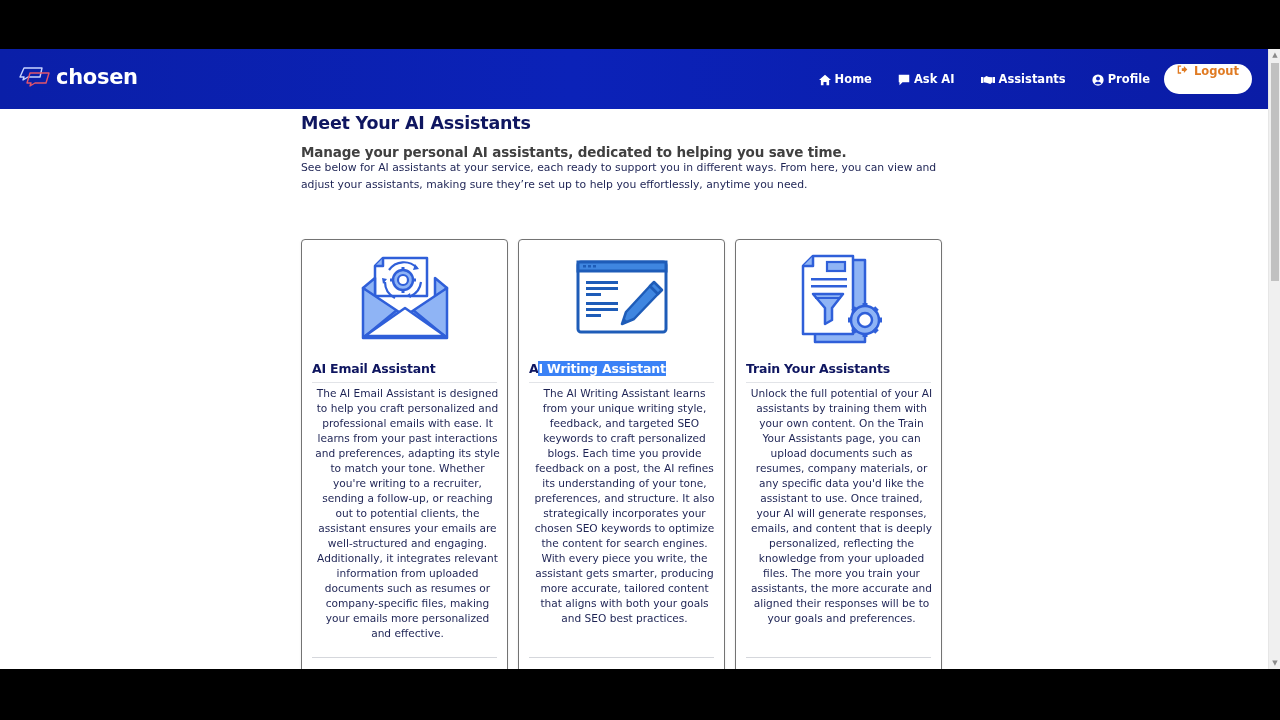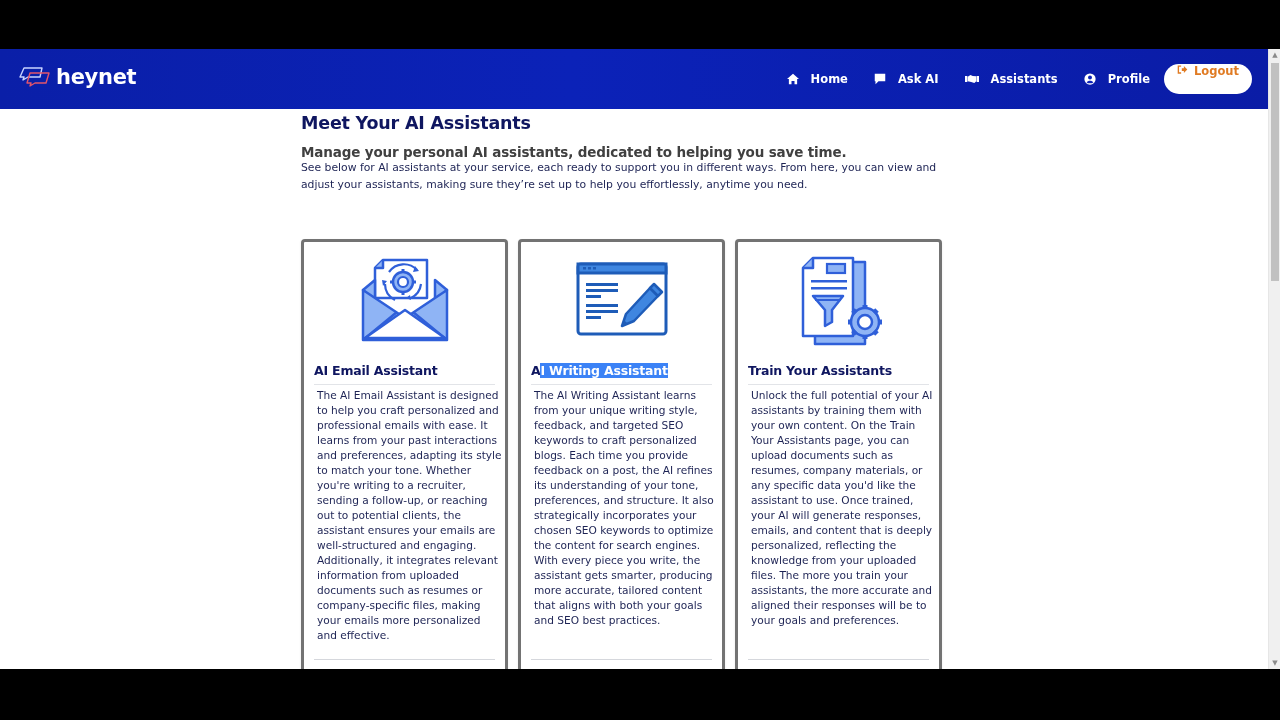--- a/index.html
+++ b/index.html
@@ -15,21 +15,21 @@
   .navbar {
     position: absolute; left: 0; top: 0; width: 1268px; height: 60px;
     background: linear-gradient(90deg, #0a1fa8 0%, #0b22b8 45%, #0a1ca6 100%);
   }
   .brand { position: absolute; left: 18px; top: 16px; display: flex; align-items: center; gap: 4px; }
   .brand-icon { width: 34px; height: 24px; }
   .brand-name { color: #fff; font-weight: bold; font-size: 21px; letter-spacing: -0.3px; }
 
   .nav { position: absolute; right: 16px; top: 15px; display: flex; align-items: center; }
   .nav-item {
-    display: flex; align-items: center; gap: 12px; color: #fff; font-weight: bold;
+    display: flex; align-items: flex-end; gap: 4px; color: #fff; font-weight: bold;
     font-size: 11.5px; margin-left: 26px; cursor: pointer;
   }
   .nav-item svg { width: 12px; height: 12px; fill: #fff; }
   .logout-btn {
     margin-left: 14px; background: #fff; color: #e07b23; border-radius: 16px;
     height: 30px; padding: 0 13px; display: flex; align-items: flex-start; gap: 6px;
     font-weight: bold; font-size: 11.5px; cursor: pointer;
   }
   .logout-btn svg { width: 11px; height: 11px; fill: #e07b23; }
 
@@ -41,22 +41,22 @@
   .scroll-thumb { position: absolute; left: 2px; top: 14px; width: 8px; height: 218px; background: #c1c1c1; }
 
   
   .content { position: absolute; left: 301px; top: 64px; width: 660px; }
   .page-title { color: #0f1660; font-weight: bold; font-size: 17.5px; letter-spacing: -0.2px; }
   .page-subtitle { color: #404040; font-weight: bold; font-size: 13.5px; margin-top: 11px; letter-spacing: -0.15px; }
   .page-intro { color: #1d2354; font-size: 10.8px; line-height: 16.5px; width: 660px; }
 
   .cards { position: absolute; left: 301px; top: 190px; display: flex; gap: 10px; }
   .card {
-    width: 207px; height: 440px; background: #fff; border: 3px solid #737373; border-radius: 4px;
-    box-shadow: 0 1px 3px rgba(0,0,0,0.08); position: relative;
+    width: 207px; height: 440px; background: #fff; border: 1px solid #737373; border-radius: 4px;
+    box-shadow: 0 1px 3px rgba(0,0,0,0.08); position: relative; text-align: center;
   }
   .card-icon { position: absolute; left: 50%; transform: translateX(-50%); top: 8px; width: 100px; height: 100px; }
   .card-title {
     position: absolute; left: 10px; top: 121px; color: #0f1660; font-weight: bold; font-size: 12.5px; letter-spacing: -0.2px;
   }
   .card-title .sel { background: #3b82f6; color: #fff; }
   .card-divider { position: absolute; left: 10px; right: 10px; height: 1px; background: #e2e4e8; }
   .card-divider.top { top: 142px; }
   .card-divider.bottom { top: 417px; background: #d5d7dc; }
   .card-body {
@@ -68,21 +68,21 @@
 <body>
 
 <div class="viewport">
 
   <header class="navbar">
     <div class="brand">
       <svg class="brand-icon" viewBox="0 0 34 24">
         <path d="M6 3 H24 L22 12 H10 L5 15 L6 12 H2 Z" fill="none" stroke="#c9d3ff" stroke-width="1.4" stroke-linejoin="round"></path>
         <path d="M12 8 H31 L28 18 H17 L12 21 L13 18 H9 Z" fill="none" stroke="#e2556b" stroke-width="1.4" stroke-linejoin="round"></path>
       </svg>
-      <span class="brand-name">heynet</span>
+      <span class="brand-name">chosen</span>
     </div>
 
     <nav class="nav">
       <div class="nav-item">
         <svg viewBox="0 0 16 16">
             <path d="M8 1 L16 8 H13.5 V15 H10 V10.5 H6 V15 H2.5 V8 H0 Z"></path>
           </svg>
         <span>Home</span>
       </div>
       <div class="nav-item">

